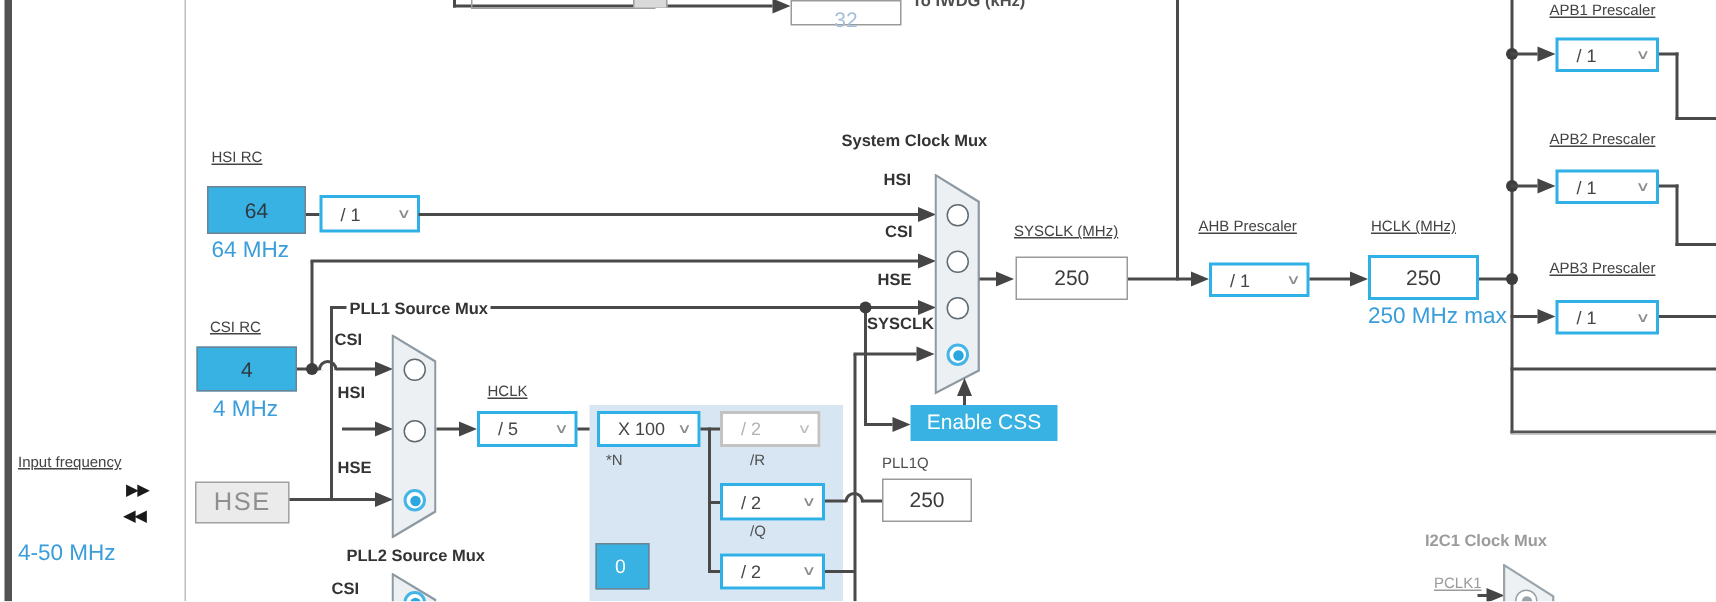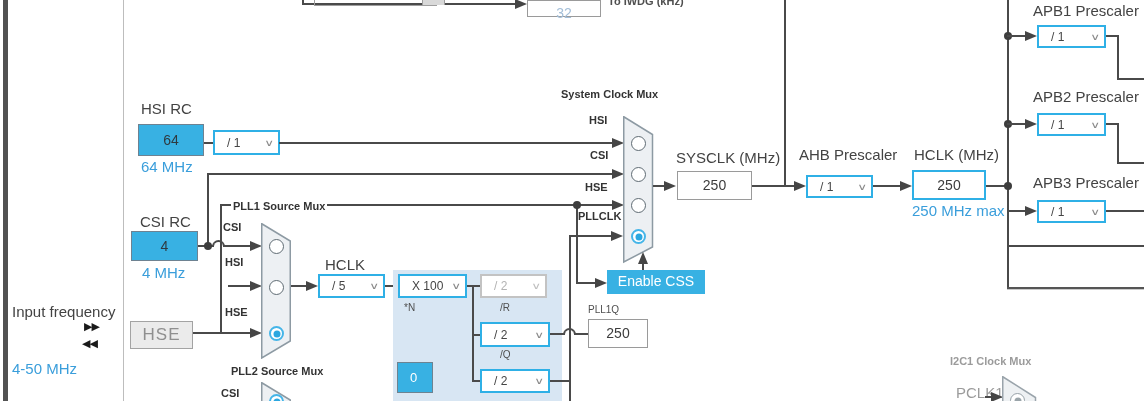--- a/index.html
+++ b/index.html
@@ -10,21 +10,21 @@
   
   .w  { position:absolute; height:2px; background:#4a4a4a; }
   .wv { position:absolute; width:2px;  background:#4a4a4a; }
   .thin { position:absolute; background:#9e9e9e; }
   .ar { position:absolute; width:0; height:0; border-top:5px solid transparent; border-bottom:5px solid transparent; border-left:12px solid #454545; }
   .au { position:absolute; width:0; height:0; border-left:5px solid transparent; border-right:5px solid transparent; border-bottom:12px solid #454545; }
   .dot { position:absolute; width:8px; height:8px; border-radius:50%; background:#3d3d3d; }
   .hop { position:absolute; width:13px; height:7px; border:2px solid #4a4a4a; border-bottom:none; border-radius:7px 7px 0 0; background:#fff; }
 
   
-  .lbl  { position:absolute; font-size:15px; color:#434343; white-space:nowrap; }
+  .lbl  { position:absolute; font-size:10px; color:#434343; white-space:nowrap;text-decoration:underline; }
   .lblb { position:absolute; font-size:11px; font-weight:bold; color:#333; white-space:nowrap; }
   .sub  { position:absolute; font-size:10px; color:#4f4f4f; white-space:nowrap; }
   .freq { position:absolute; font-size:15px; color:#3a9edb; white-space:nowrap; }
   .gray { color:#9b9b9b !important; }
 
   
   .vbox { position:absolute; background:#fff; border:1px solid #9a9a9a; font-size:14px; color:#3c3c3c; text-align:center; }
   .vbox.blueborder { border:2px solid #2fb0e6; }
   .bluebox { position:absolute; background:#38b1e3; border:1px solid #6e8291; font-size:14px; color:#2f3a40; text-align:center; }
   .hsebox { position:absolute; background:#ebebeb; border:1px solid #a3a3a3; font-size:17px; color:#8f8f8f; text-align:center; letter-spacing:1px; }
@@ -173,21 +173,21 @@
 
   <div class="wv" style="left:576px;top:205px;height:79px;"></div>
   <div class="w" style="left:576px;top:282px;width:19px;"></div>
   <div class="ar" style="left:595px;top:278px;"></div>
   <div class="dot" style="left:573px;top:201px;"></div>
 
   <div class="lblb" style="left:561px;top:88px;">System Clock Mux</div>
   <div class="lblb" style="left:589px;top:114px;">HSI</div>
   <div class="lblb" style="left:590px;top:149px;">CSI</div>
   <div class="lblb" style="left:585px;top:181px;">HSE</div>
-  <div class="lblb" style="left:578px;top:210px;">PLLCLK</div>
+  <div class="lblb" style="left:578px;top:210px;">SYSCLK</div>
   <svg class="muxsvg" style="left:623px;top:116px;" width="31" height="148">
     <polygon points="0.75,0.75 29.5,18.5 29.5,131 0.75,146" fill="#edf0f3" stroke="#8d9aa3" stroke-width="1.5"></polygon>
   </svg>
   <div class="radio" style="left:631px;top:136px;"></div>
   <div class="radio" style="left:631px;top:167px;"></div>
   <div class="radio" style="left:631px;top:198px;"></div>
   <div class="radio sel" style="left:631px;top:229px;"></div>
 
   <div class="wv" style="left:642px;top:264px;height:7px;"></div>
   <div class="au" style="left:638px;top:252px;"></div>

